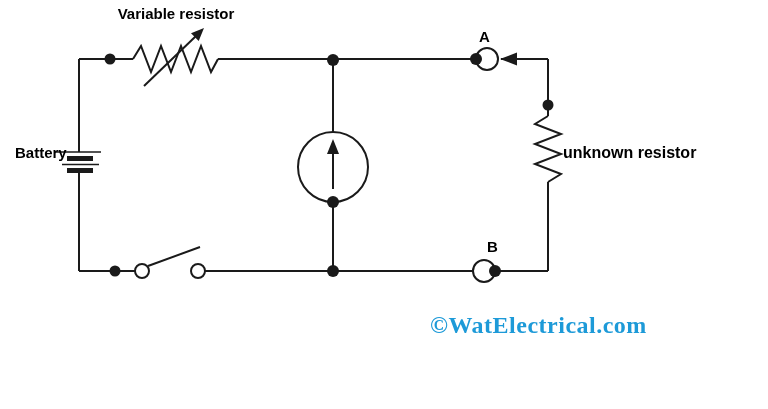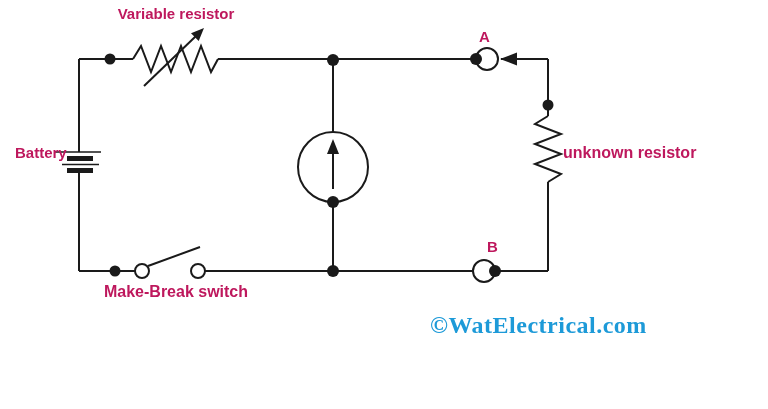--- a/index.html
+++ b/index.html
@@ -15,21 +15,21 @@
     background: #ffffff;
     overflow: hidden;
   }
   .stage svg {
     position: absolute;
     left: 0;
     top: 0;
   }
   .lbl {
     position: absolute;
-    color: #be185d;
+    color: #000000;
     font-weight: bold;
     white-space: nowrap;
     line-height: 1.1;
   }
   .lbl-variable   { left: 106px; top: 6px;  width: 140px; text-align: center; font-size: 15px; }
   .lbl-battery    { left: 15px;   top: 145px; font-size: 15px; }
   .lbl-switch     { left: 96px;  top: 283px; width: 160px; text-align: center; font-size: 16px; }
   .lbl-a          { left: 479px; top: 29px;  font-size: 15px; }
   .lbl-b          { left: 487px; top: 239px; font-size: 15px; }
   .lbl-unknown    { left: 563px; top: 144px; font-size: 16px; }
@@ -110,21 +110,20 @@
       <circle cx="333" cy="271" r="6"></circle>
       <circle cx="495" cy="271" r="6"></circle>
       <circle cx="115" cy="271" r="5.5"></circle>
     </g>
   </svg>
 
   <div class="lbl lbl-variable">Variable resistor</div>
 
   <div class="lbl lbl-battery">Battery</div>
 
-  <div class="lbl lbl-switch">Make-Break switch</div>
 
   <div class="lbl lbl-a">A</div>
 
   <div class="lbl lbl-b">B</div>
 
   <div class="lbl lbl-unknown">unknown resistor</div>
 
   <div class="lbl lbl-watermark" style="color: rgb(29, 154, 216);">©WatElectrical.com</div>
 
 </div>

